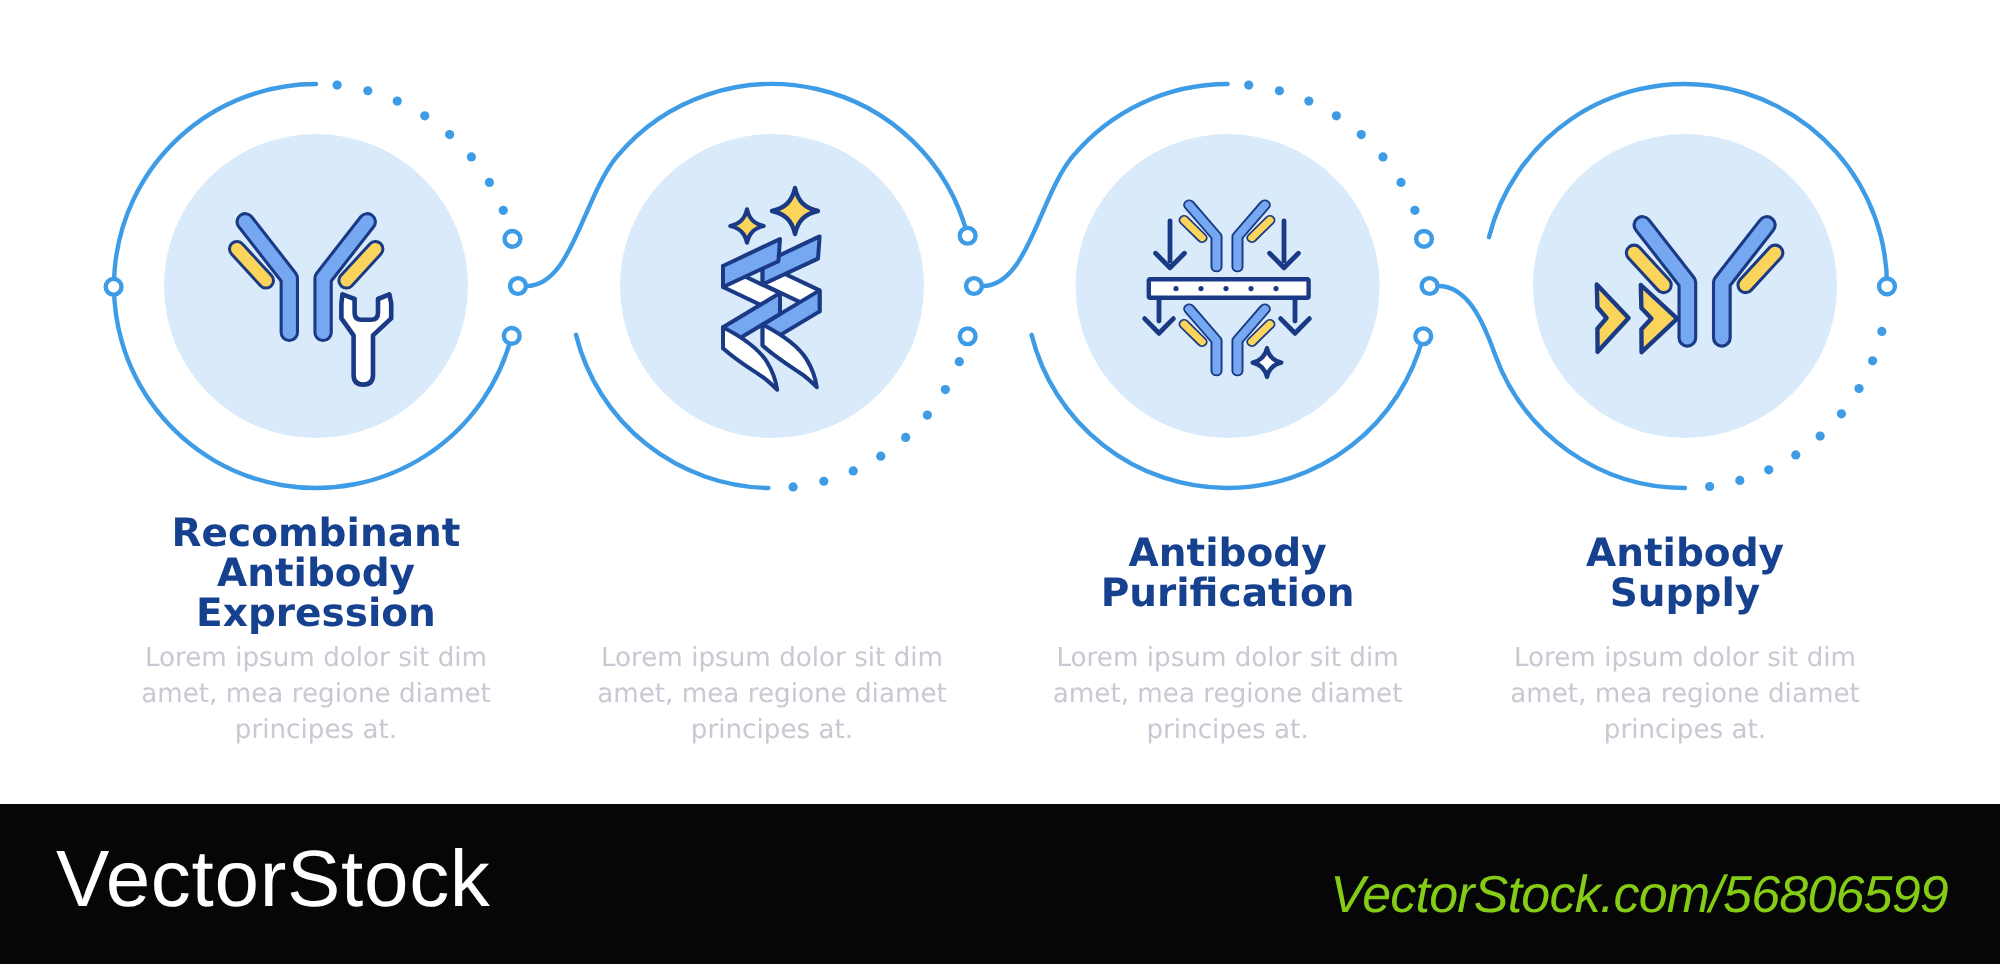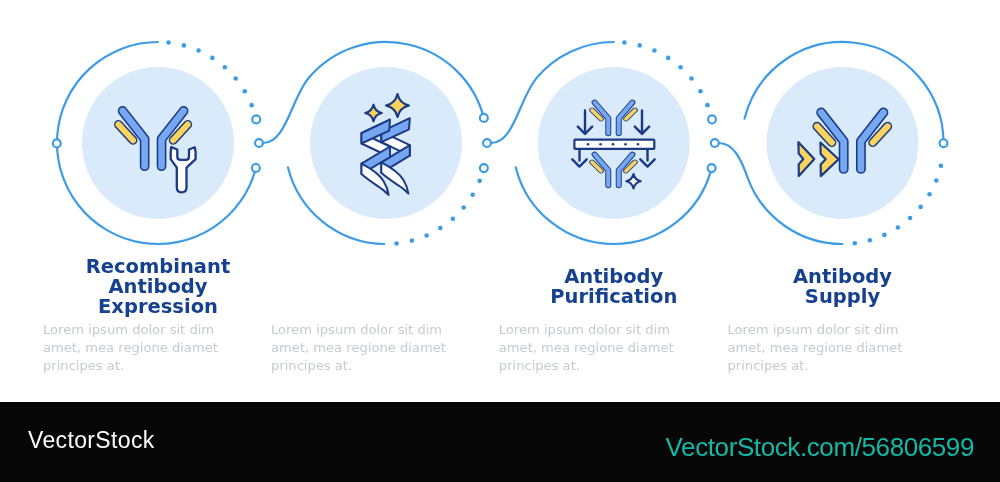--- a/index.html
+++ b/index.html
@@ -6,43 +6,43 @@
   html,body { width:1000px; height:482px; background:#ffffff; overflow:hidden;
               font-family:"Liberation Sans", sans-serif; }
   .stage { position:relative; width:1000px; height:476px; background:#ffffff; }
   .art { position:absolute; left:0; top:0; }
 
   
   .step-title { position:absolute; width:260px; display:flex; align-items:center;
                 justify-content:center; text-align:center; height:80px;
                 color:#16418e; font-weight:bold; font-size:19.5px; line-height:20.3px;
                 font-family:"DejaVu Sans", sans-serif; white-space:pre-line; }
-  .step-desc  { position:absolute; width:230px; text-align:left; color:#c7cad3;
+  .step-desc  { position:absolute; width:230px; text-align:center; color:#c7cad3;
                 font-size:13.1px; line-height:17.85px; font-family:"DejaVu Sans", sans-serif;
                 white-space:pre-line; }
 
   
   .arc   { fill:none; stroke:#3d9ce5; stroke-width:2.2; stroke-linecap:round; }
   .dot   { fill:#3d9ce5; }
   .ringm { fill:#ffffff; stroke:#3d9ce5; stroke-width:2.2; }
   .olb   { fill:none; stroke:#1b3a85; stroke-width:9.7; stroke-linecap:round; stroke-linejoin:round; }
   .oly   { fill:none; stroke:#1b3a85; stroke-width:9.0; stroke-linecap:round; stroke-linejoin:round; }
   .blue  { fill:none; stroke:#76a8f2; stroke-width:6.6; stroke-linecap:round; stroke-linejoin:round; }
   .yel   { fill:none; stroke:#fbd45c; stroke-width:6.0; stroke-linecap:round; stroke-linejoin:round; }
   .wfill { fill:#ffffff; stroke:#1b3a85; stroke-width:2.3; stroke-linejoin:round; }
   .bfill { fill:#76a8f2; stroke:#1b3a85; stroke-width:2; stroke-linejoin:round; }
   .yfill { fill:#fbd45c; stroke:#1b3a85; stroke-width:2.2; stroke-linejoin:round; }
   .nline { fill:none; stroke:#1b3a85; stroke-width:2.4; stroke-linecap:round; stroke-linejoin:round; }
 
   
   .footer { position:absolute; left:0; top:402px; width:1000px; height:80px; background:#060606; }
   .footer .brand { position:absolute; left:28px; top:21px; color:#ffffff;
-                   font-size:23px; line-height:35.5px; letter-spacing:0.35px; }
-  .footer .credit { position:absolute; right:26px; top:31.5px; color:#14b8a6;
-                    font-size:26px; line-height:26px; letter-spacing:-0.4px; }
+                   font-size:40px; line-height:35.5px; letter-spacing:0.35px; }
+  .footer .credit { position:absolute; right:26px; top:31.5px; color:#84cc16;
+                    font-size:26px; line-height:26px; letter-spacing:-0.4px;font-style:italic; }
 </style>
 </head>
 <body>
 
 <div class="stage">
 
   <svg class="art" width="1000" height="402" viewBox="0 0 1000 402">
     <defs>
 
       <g id="ab">

